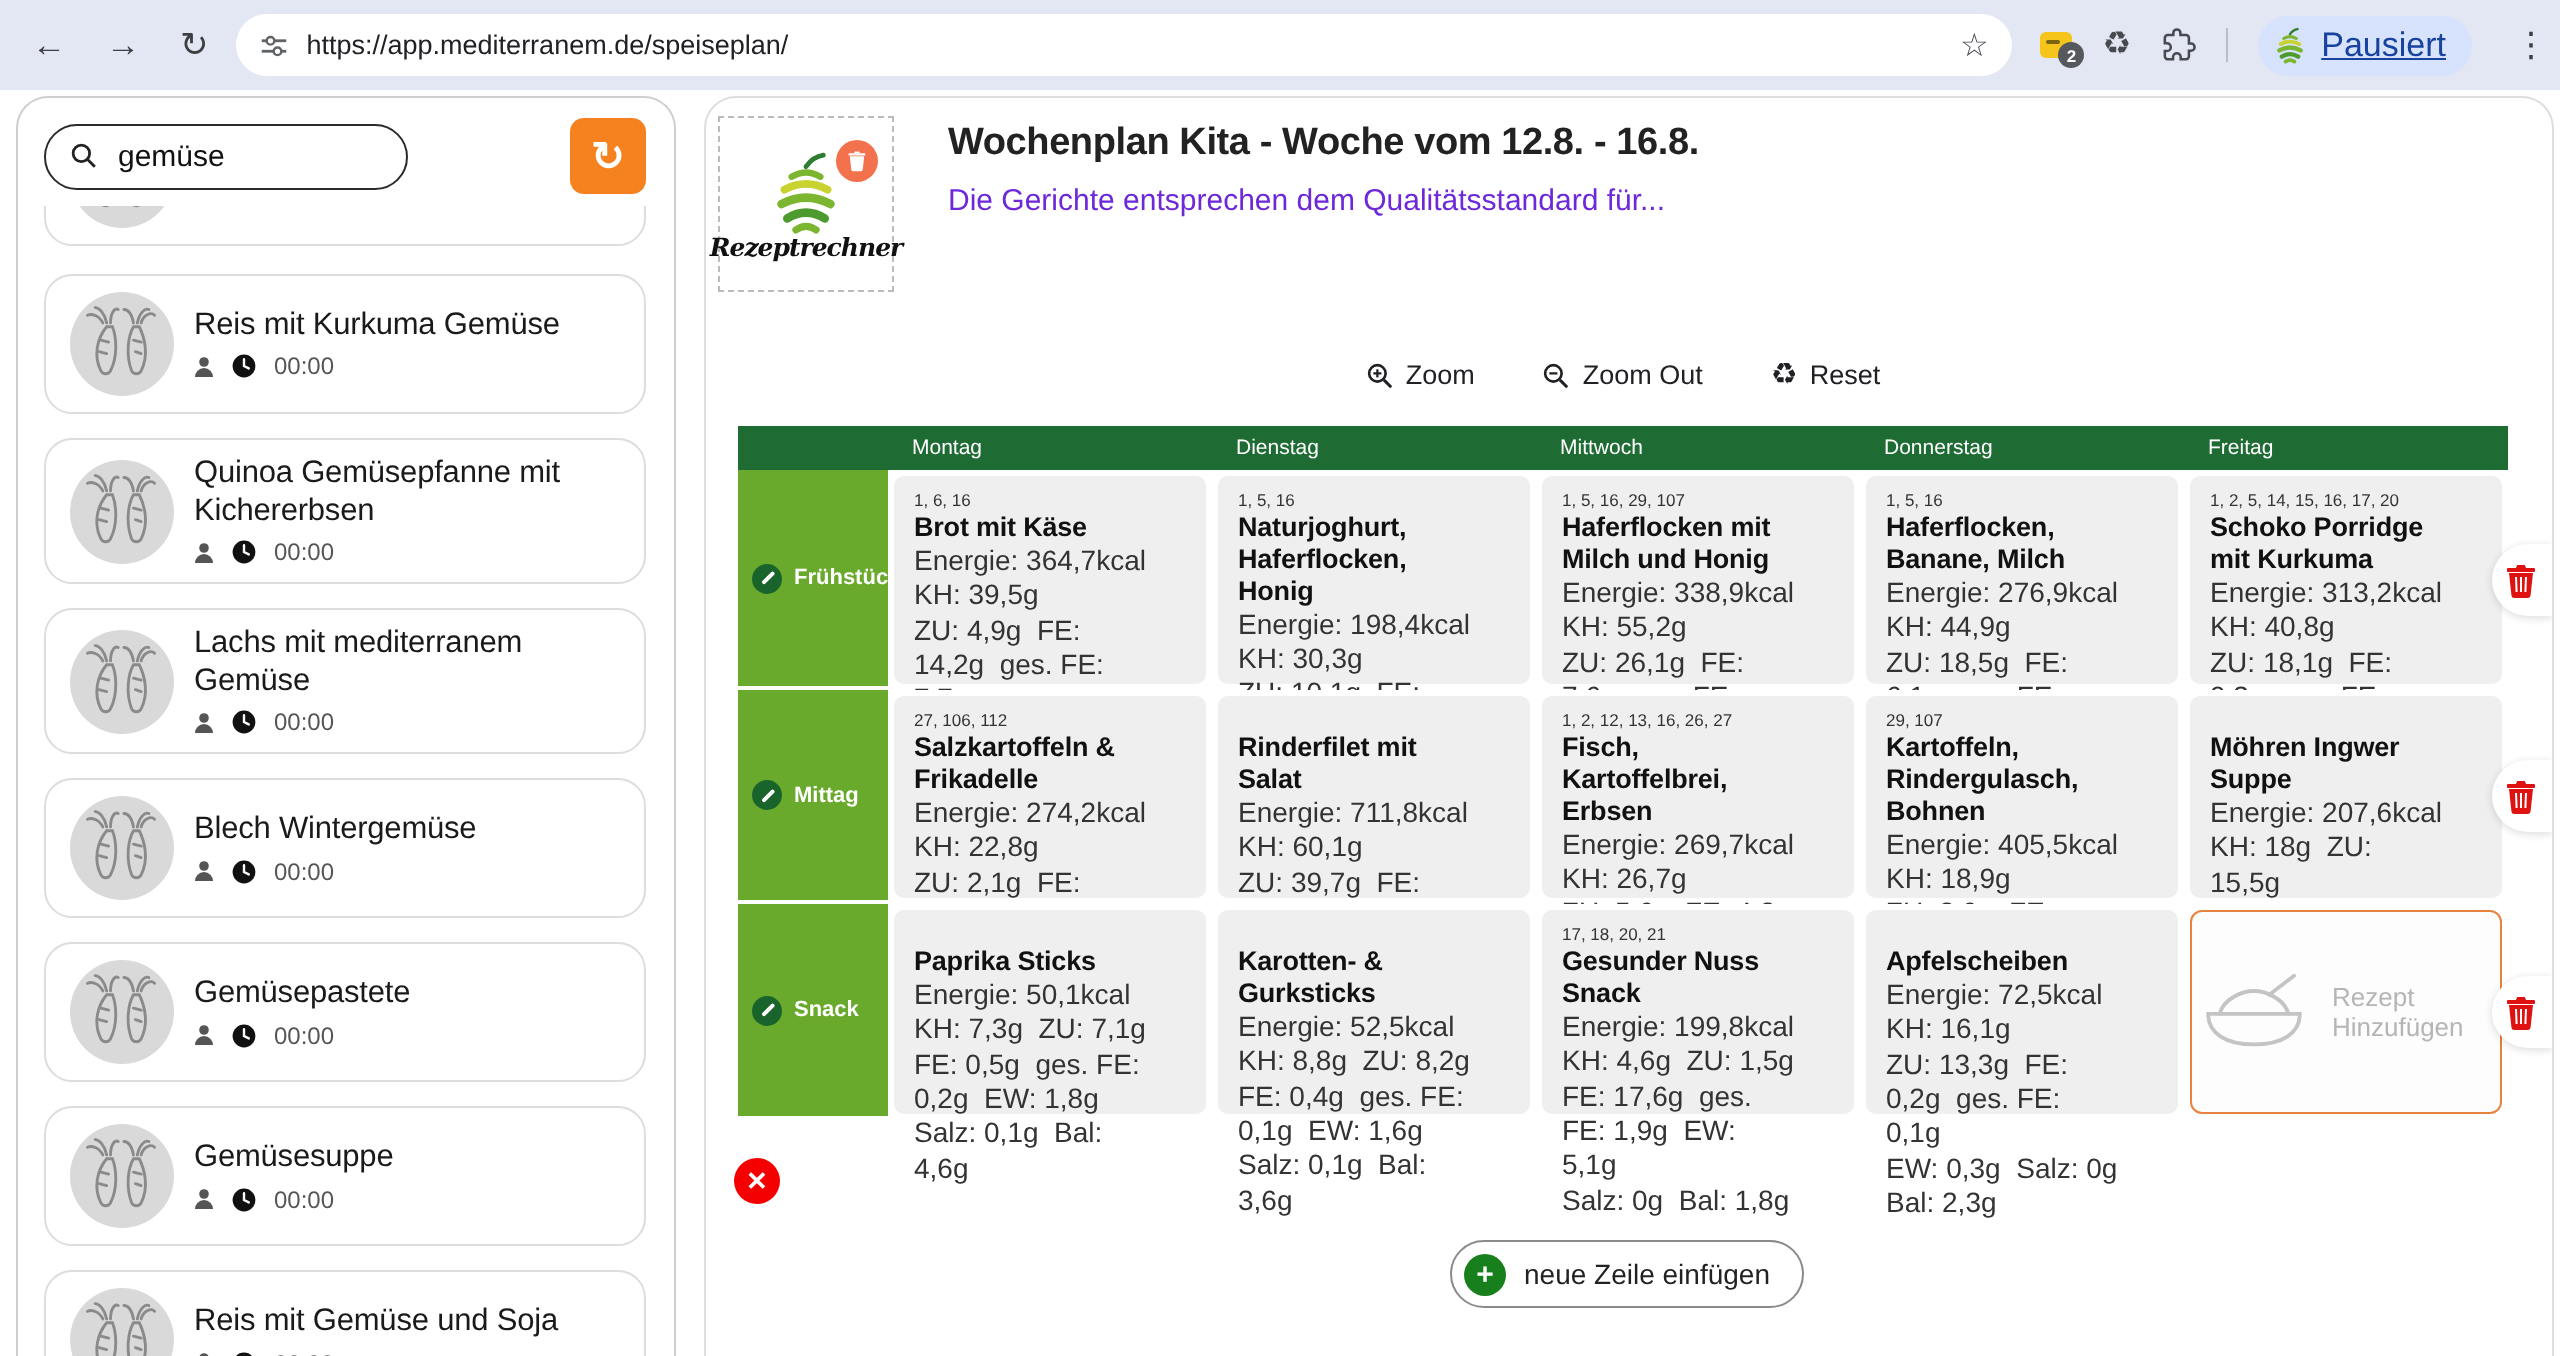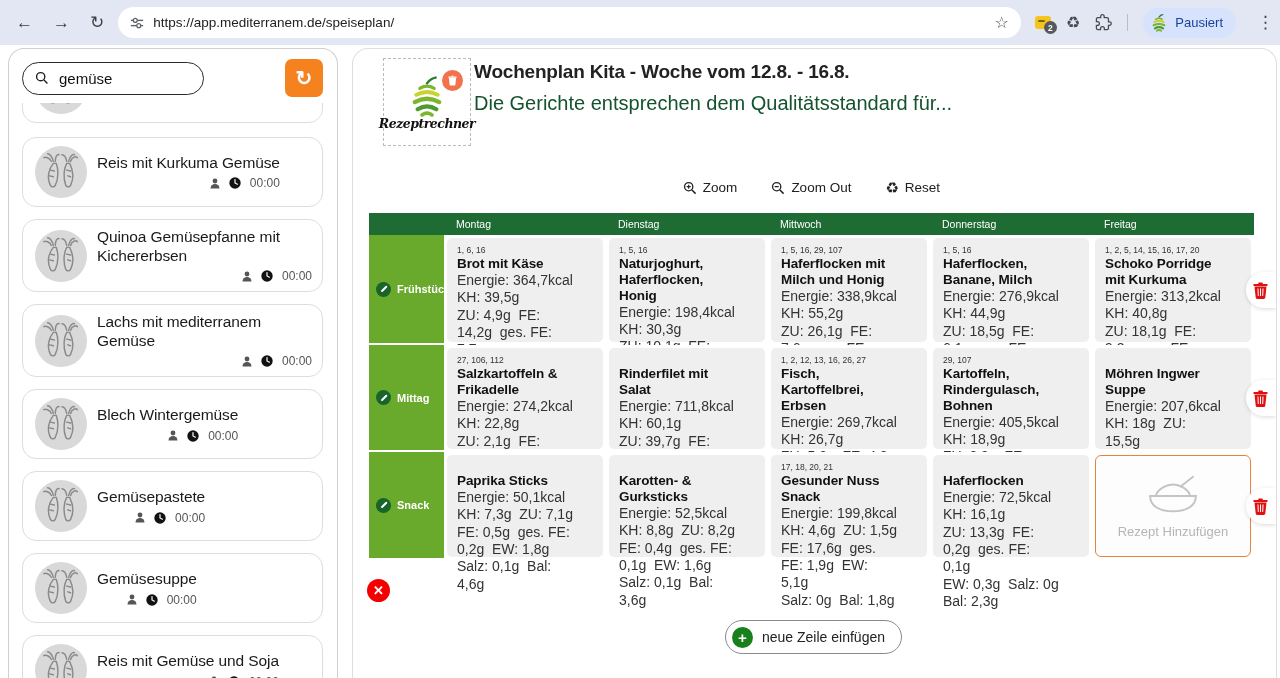--- a/index.html
+++ b/index.html
@@ -16,66 +16,66 @@
   .urlbar{height:31px;background:#fff;border-radius:16px;display:flex;align-items:center;gap:9px;padding:0 12px;width:920px;box-sizing:border-box;}
   .url-text{font-size:13.5px;color:#202124;flex:1;white-space:nowrap;overflow:hidden;}
   .star{font-size:16px;color:#474b50;}
   .chrome-right{display:flex;align-items:center;gap:15px;margin-left:14px;}
   .ext-yellow{position:relative;width:16px;height:13px;border-radius:3px;background:#f6c51c;}
   .ext-yellow i{position:absolute;left:3px;top:4px;width:7px;height:2px;background:#7a6410;border-radius:1px;}
   .ext-badge{position:absolute;right:-6px;bottom:-5px;width:13px;height:13px;border-radius:50%;background:#55585c;color:#fff;font-size:8.5px;font-weight:700;display:flex;align-items:center;justify-content:center;}
   .glyph-icon{font-size:16px;color:#474b50;line-height:1;}
   .chrome-sep{width:1px;height:17px;background:#b9bdc9;}
   .profile-pill{display:flex;align-items:center;gap:6px;background:#d7e3fc;border-radius:16px;height:30px;padding:0 13px 0 6px;}
-  .profile-pill .plabel{font-size:13px;color:#17429e;font-weight:500;}
+  .profile-pill .plabel{font-size:17px;color:#17429e;font-weight:500;text-decoration:underline;}
   .kebab{font-size:17px;color:#3c4043;padding:0 6px;}
   
   .page{position:absolute;left:0;top:45px;width:1252px;height:633px;background:#fff;}
   .panel{position:absolute;background:#fff;border:1px solid #cfcfcf;border-bottom:none;box-sizing:border-box;}
   .sidebar{left:8px;top:3px;width:330px;height:631px;border-radius:16px 16px 0 0;overflow:hidden;}
   .main{left:352px;top:3px;width:925px;height:631px;border-radius:16px 16px 0 0;border-color:#dedede;overflow:hidden;}
   
   .search-row{display:flex;align-items:center;justify-content:space-between;padding:10px 14px 0 13px;}
   .search-pill{display:flex;align-items:center;gap:8px;width:182px;height:33px;border:1.5px solid #2b2b2b;border-radius:17px;padding:0 12px;box-sizing:border-box;background:#fff;}
   .search-pill input{border:none;outline:none;font-size:15px;color:#111;width:120px;font-family:"Liberation Sans",sans-serif;background:transparent;}
   .refresh-btn{width:38px;height:38px;border-radius:7px;background:#f5821f;color:#fff;display:flex;align-items:center;justify-content:center;font-size:20px;font-weight:700;cursor:pointer;}
   .partial-wrap{height:20px;overflow:hidden;position:relative;margin:6px 14px 14px 13px;}
   .partial-wrap .card{transform:translateY(-50px);}
   #recipe-list{display:flex;flex-direction:column;gap:12px;padding:0 14px 0 13px;}
   .card{display:flex;align-items:center;gap:10px;min-height:68px;border:1px solid #ddd;border-radius:14px;background:#fff;padding:8px 10px 8px 12px;box-sizing:border-box;}
   .avatar{width:52px;height:52px;min-width:52px;border-radius:50%;background:#d9d9d9;display:flex;align-items:center;justify-content:center;overflow:hidden;}
   .card-body{display:flex;flex-direction:column;gap:4px;}
   .card-title{font-size:15.5px;color:#1a1a1a;font-weight:500;line-height:1.2;letter-spacing:-0.1px;}
-  .card-meta{display:flex;align-items:center;gap:9px;justify-content:flex-end;}
+  .card-meta{display:flex;align-items:center;gap:9px;}
   .micon{display:flex;align-items:center;}
   .time{font-size:12px;color:#555;}
   
-  .logo-box{position:absolute;left:30px;top:9px;width:88px;height:88px;border:1px dashed #bbb;box-sizing:border-box;display:flex;flex-direction:column;align-items:center;justify-content:center;background:#fff;}
+  .logo-box{position:absolute;left:6px;top:9px;width:88px;height:88px;border:1px dashed #bbb;box-sizing:border-box;display:flex;flex-direction:column;align-items:center;justify-content:center;background:#fff;}
   .logo-script{font-family:"DejaVu Serif",serif;font-style:italic;font-weight:700;font-size:12.5px;color:#111;margin-top:-4px;letter-spacing:-0.5px;}
   .logo-trash{position:absolute;right:7px;top:11px;width:21px;height:21px;border-radius:50%;background:#f3714d;display:flex;align-items:center;justify-content:center;}
   .doc-titles{position:absolute;left:121px;top:12px;}
   .doc-title{font-size:19px;font-weight:800;color:#222;margin:0 0 9px 0;letter-spacing:-0.2px;}
-  .doc-sub{font-size:20px;color:#14532d;}
+  .doc-sub{font-size:15px;color:#6d28d9;}
   
   .toolbar{position:absolute;left:16px;top:131px;width:885px;display:flex;justify-content:center;gap:34px;}
   .tool{display:flex;align-items:center;gap:6px;font-size:13.5px;color:#202124;cursor:pointer;}
   
   #plan-grid{position:absolute;left:16px;top:164px;display:grid;grid-template-columns:75px repeat(5,162px);grid-template-rows:22px 110px 107px 108px;}
   .th{background:#1e6b33;color:#fff;font-size:10.5px;font-weight:500;display:flex;align-items:center;padding-left:12px;box-sizing:border-box;}
   .th.corner{padding-left:0;}
   .rowlabel{background:#69a92c;border-bottom:2px solid #fff;display:flex;align-items:center;gap:6px;padding-left:7px;box-sizing:border-box;}
   .rowlabel-text{color:#fff;font-size:11px;font-weight:600;}
   .edit-circle{position:relative;width:15px;height:15px;min-width:15px;border-radius:50%;background:#19642a;}
   .edit-circle::after{content:"";position:absolute;left:3.5px;top:6.6px;width:8px;height:1.6px;background:#fff;border-radius:1px;transform:rotate(-45deg);}
   .cell{position:relative;padding:3px;box-sizing:border-box;background:#fff;}
   .cell-inner{width:100%;height:100%;box-sizing:border-box;border-radius:5px;background:#efefef;padding:7px 28px 6px 10px;display:flex;flex-direction:column;}
   .codes{font-size:8.5px;color:#333;margin-bottom:2px;min-height:9px;}
   .cell-title{font-size:13.5px;font-weight:700;color:#111;line-height:1.18;letter-spacing:-0.1px;}
   .nutrition{margin-top:auto;font-size:14px;line-height:1.24;color:#333;white-space:pre-wrap;}
-  .empty-inner{width:100%;height:100%;box-sizing:border-box;border:1.5px solid #e8823f;border-radius:6px;background:#fdfdfd;display:flex;flex-direction:column;align-items:center;justify-content:center;gap:8px;}
+  .empty-inner{width:100%;height:100%;box-sizing:border-box;border:1.5px solid #e8823f;border-radius:6px;background:#fdfdfd;display:flex;flex-direction:row;align-items:center;justify-content:center;gap:8px;}
   .empty-label{font-size:13px;color:#b5b5b5;}
   
   .trash-notch{position:absolute;right:0;width:30px;height:36px;background:#fff;border-radius:18px 0 0 18px;box-shadow:0 1px 4px rgba(0,0,0,0.14);display:flex;align-items:center;justify-content:flex-start;padding-left:7px;box-sizing:border-box;cursor:pointer;}
   
   .close-x{position:absolute;left:14px;top:530px;width:23px;height:23px;border-radius:50%;background:#f40000;color:#fff;display:flex;align-items:center;justify-content:center;font-size:13px;font-weight:700;cursor:pointer;}
   .add-row{position:absolute;left:372px;top:571px;height:32px;border:1px solid #8a8a8a;border-radius:17px;background:#fff;display:flex;align-items:center;gap:9px;padding:0 16px 0 6px;cursor:pointer;}
   .plus-circle{width:21px;height:21px;border-radius:50%;background:#17801c;color:#fff;display:flex;align-items:center;justify-content:center;font-size:15px;font-weight:700;}
   .add-row-label{font-size:14px;color:#222;}
   svg{display:block;}
 </style>
@@ -596,21 +596,21 @@
             <div class="codes">17, 18, 20, 21</div>
             <div class="cell-title">Gesunder Nuss Snack</div>
             <div class="nutrition">Energie: 199,8kcal  KH: 4,6g  ZU: 1,5g
 FE: 17,6g  ges. FE: 1,9g  EW: 5,1g
 Salz: 0g  Bal: 1,8g</div>
           </div>
         </div>
         <div class="cell">
           <div class="cell-inner">
             <div class="codes"></div>
-            <div class="cell-title">Haferflocken</div>
+            <div class="cell-title">Apfelscheiben</div>
             <div class="nutrition">Energie: 72,5kcal  KH: 16,1g
 ZU: 13,3g  FE: 0,2g  ges. FE: 0,1g
 EW: 0,3g  Salz: 0g  Bal: 2,3g</div>
           </div>
         </div>
         <div class="cell">
           <div class="empty-inner">
             <div>
               <svg width="62" height="42" viewBox="0 0 64 44">
                 <g fill="none" stroke="#c4c4c4" stroke-width="2" stroke-linecap="round">

